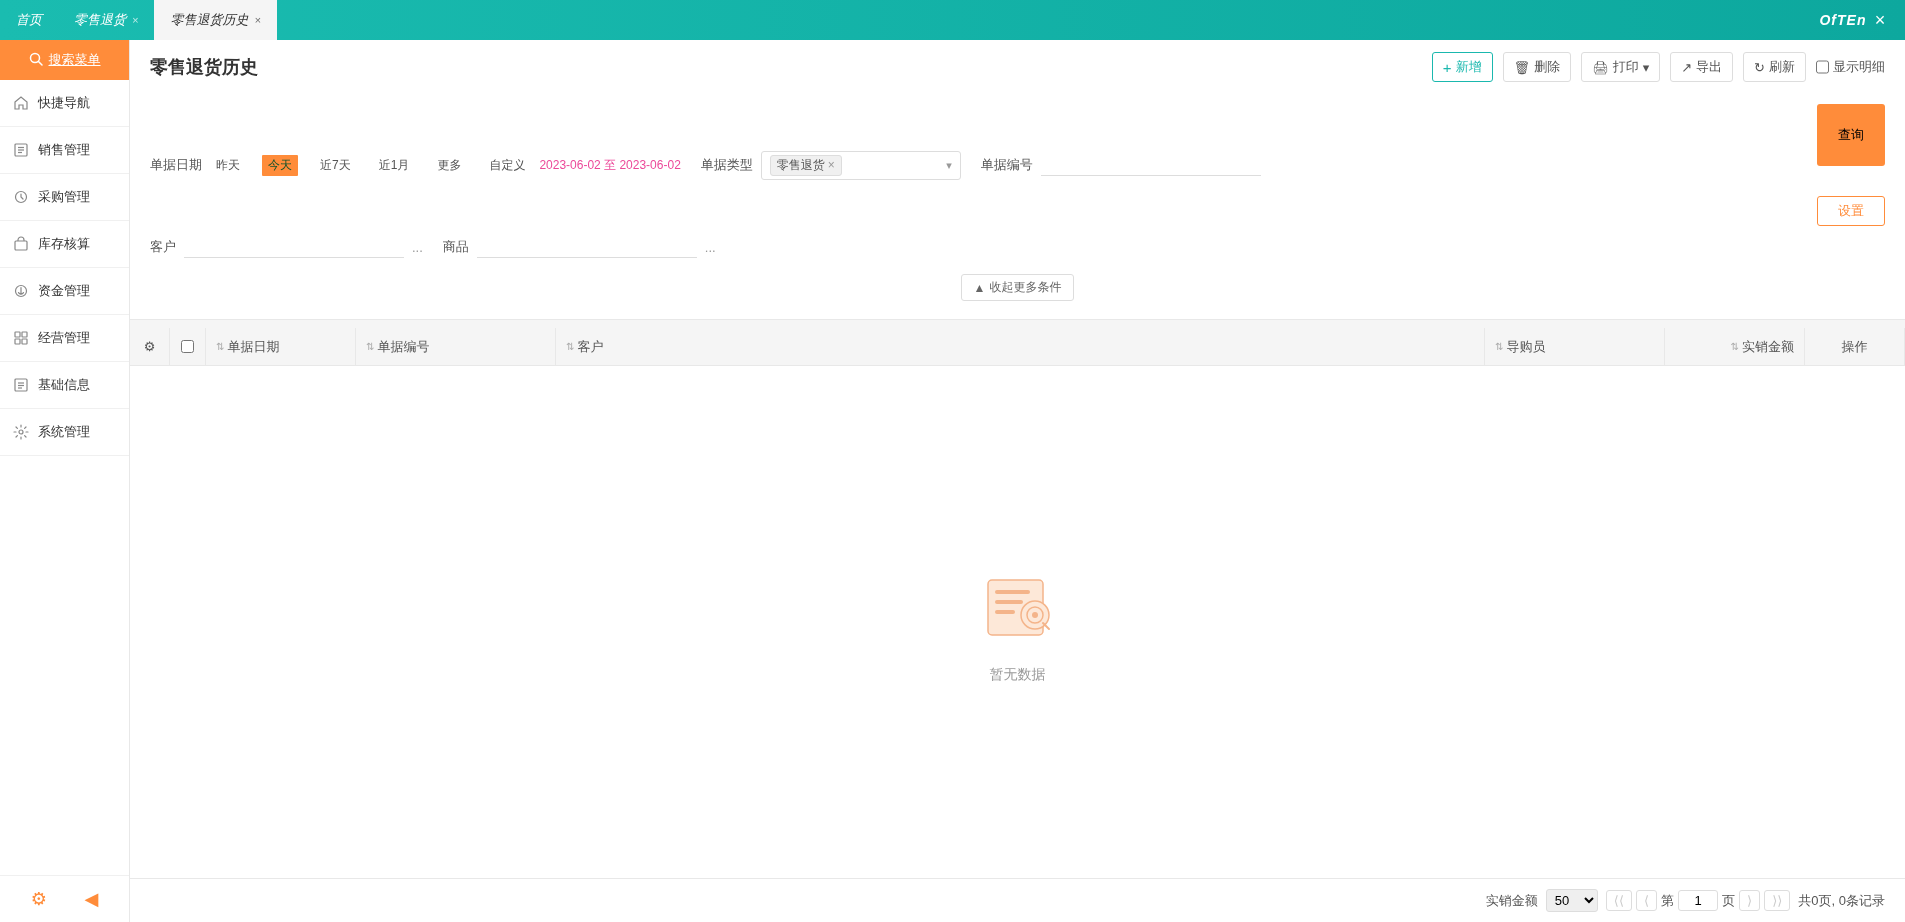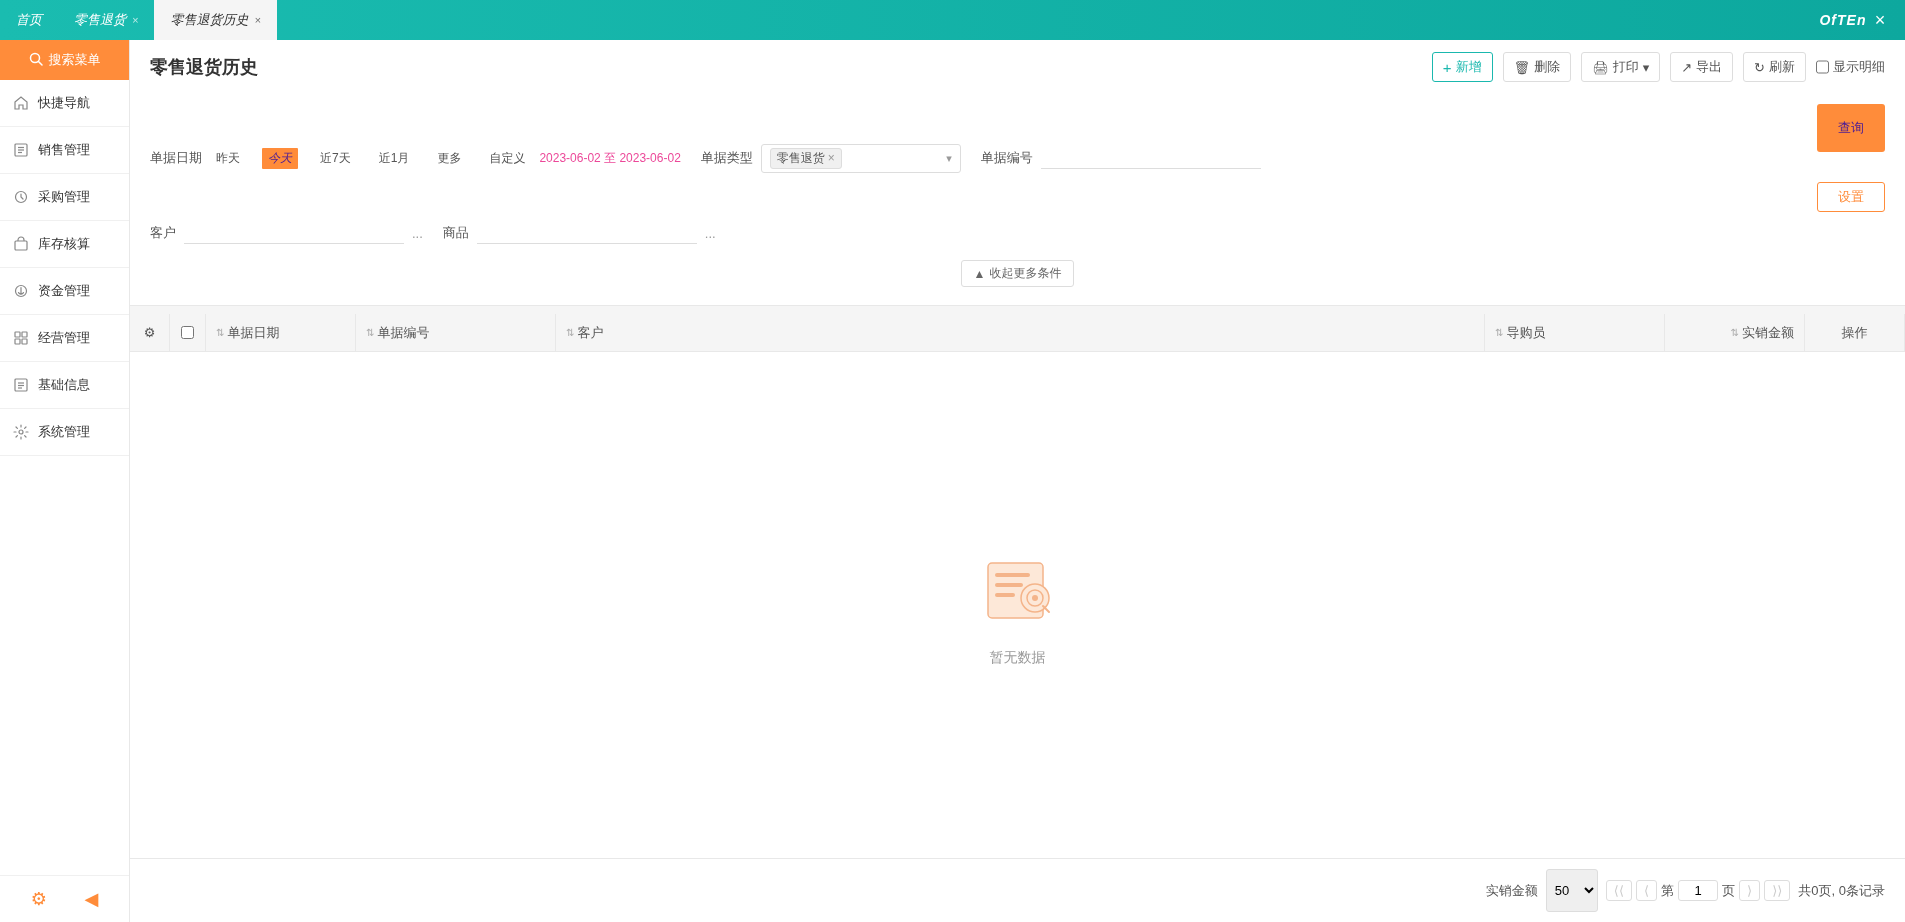--- a/index.html
+++ b/index.html
@@ -78,20 +78,21 @@
       background: #ff8c3a;
       padding: 10px 0;
       display: flex;
       align-items: center;
       justify-content: center;
       gap: 6px;
       color: white;
       font-size: 13px;
       cursor: pointer;
       height: 40px;
+      text-decoration: underline;
     }
     .sidebar-item {
       display: flex;
       align-items: center;
       padding: 14px 12px;
       gap: 8px;
       color: #333;
       font-size: 13px;
       cursor: pointer;
       border-bottom: 1px solid #f0f0f0;
@@ -200,23 +201,22 @@
     }
     .date-option {
       padding: 2px 6px;
       font-size: 12px;
       color: #555;
       cursor: pointer;
       border-radius: 3px;
     }
     .date-option.active {
       background: #ff8c3a;
-      color: #4c1d95;
+      color: #14532d;
       border-radius: 1px;
-      font-style: italic;
     }
     .date-range {
       font-size: 12px;
       color: #ec4899;
     }
     .filter-select {
       display: flex;
       align-items: center;
       border: 1px solid #ddd;
       border-radius: 3px;
@@ -269,23 +269,23 @@
 
     
     .query-set-btns {
       display: flex;
       flex-direction: column;
       gap: 6px;
       margin-left: auto;
       padding-right: 0;
     }
     .query-btn {
-      padding: 15px 20px;
+      padding: 22px 20px;
       background: #ff8c3a;
-      color: #4c1d95;
+      color: #000000;
       border: none;
       border-radius: 3px;
       font-size: 13px;
       cursor: pointer;
     }
     .set-btn {
       padding: 5px 20px;
       background: white;
       color: #ff8c3a;
       border: 1px solid #ff8c3a;
@@ -358,21 +358,21 @@
       display: flex;
       align-items: center;
       justify-content: flex-end;
       gap: 8px;
       font-size: 13px;
       color: #555;
     }
     .page-size-select {
       border: 1px solid #ddd;
       border-radius: 3px;
-      padding: 12px 4px;
+      padding: 2px 4px;
       font-size: 13px;
     }
     .page-nav {
       display: flex;
       align-items: center;
       gap: 4px;
     }
     .page-nav-btn {
       border: 1px solid #ddd;
       background: white;

